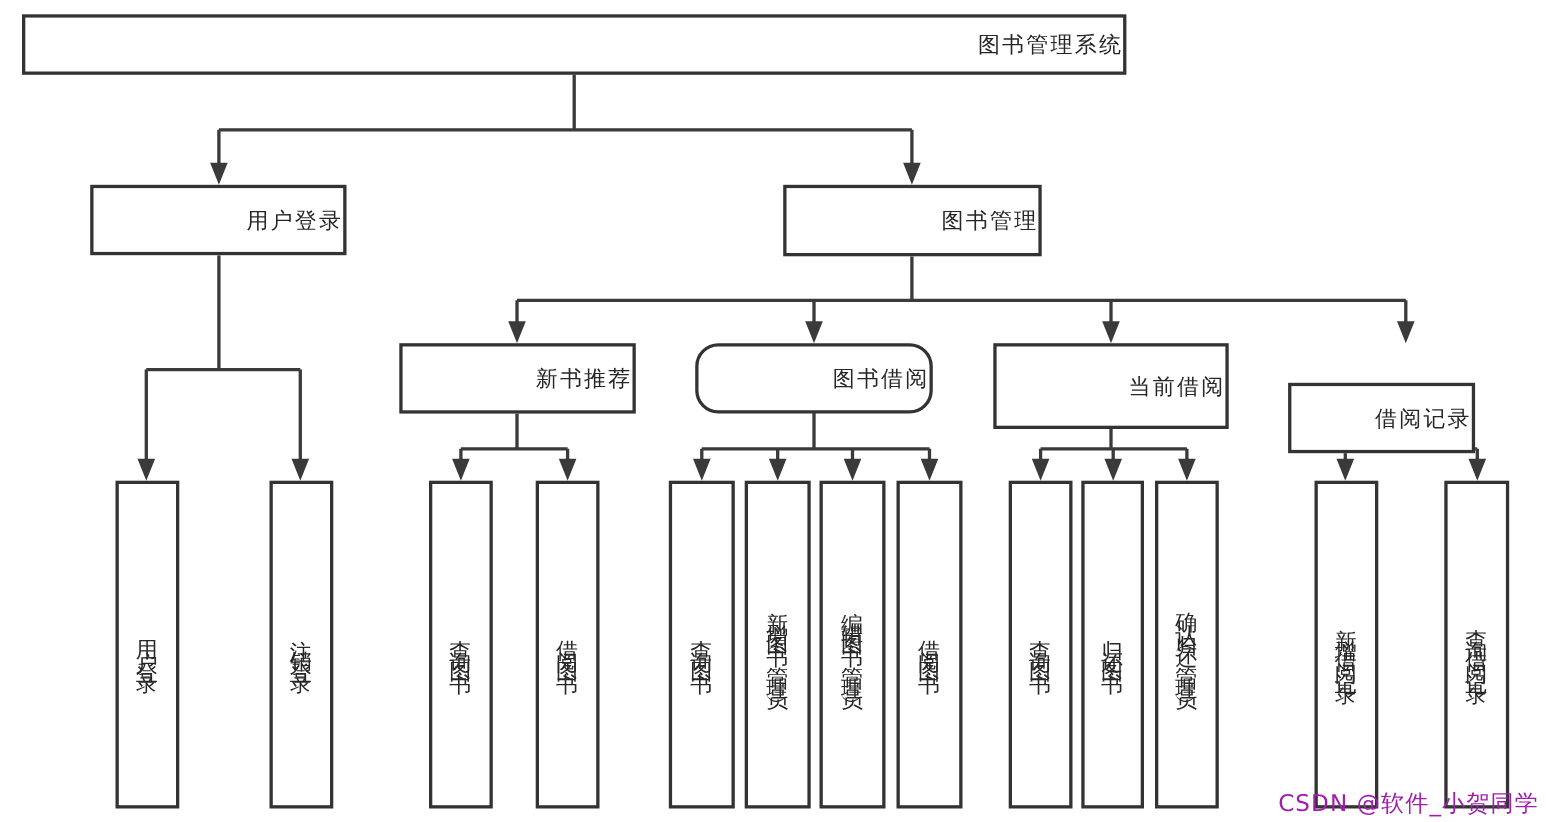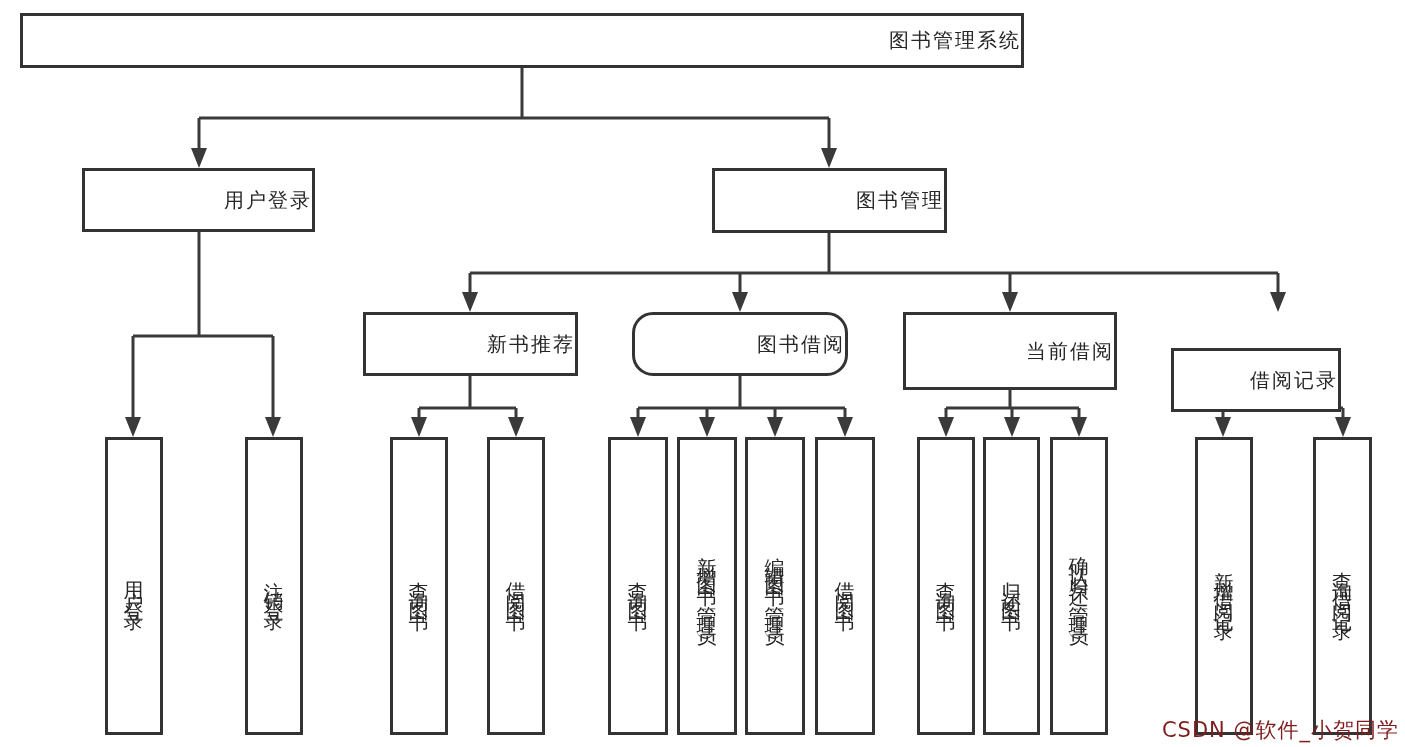--- a/index.html
+++ b/index.html
@@ -55,21 +55,21 @@
     color: #262626;
     font-size: 20px;
     letter-spacing: 10px;
     line-height: 1;
     white-space: nowrap;
   }
   .watermark {
     position: absolute;
     right: 6px;
     bottom: 3px;
-    color: #7f1d1d;
+    color: #a21caf;
     font-size: 21px;
     letter-spacing: 1px;
     z-index: 5;
     white-space: nowrap;
   }
 </style>
 </head>
 <body>
 
 <div class="canvas">

